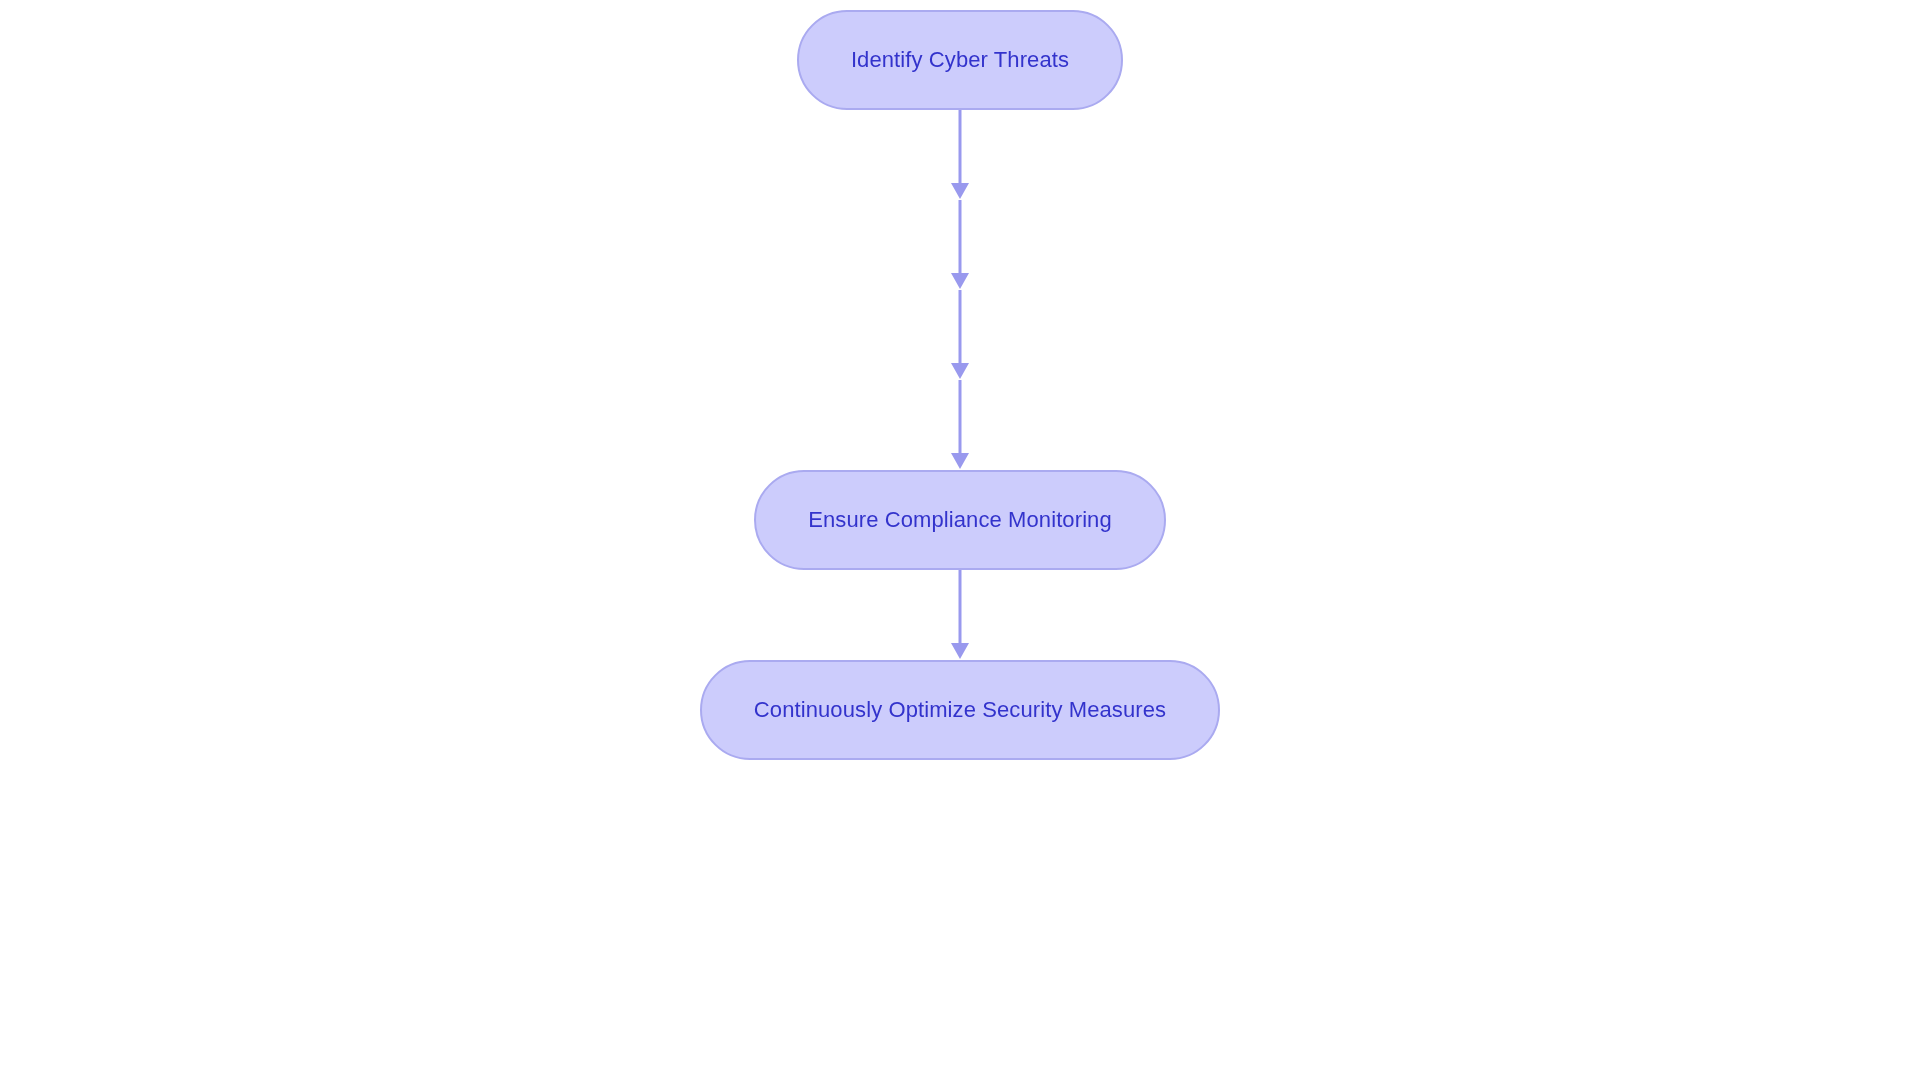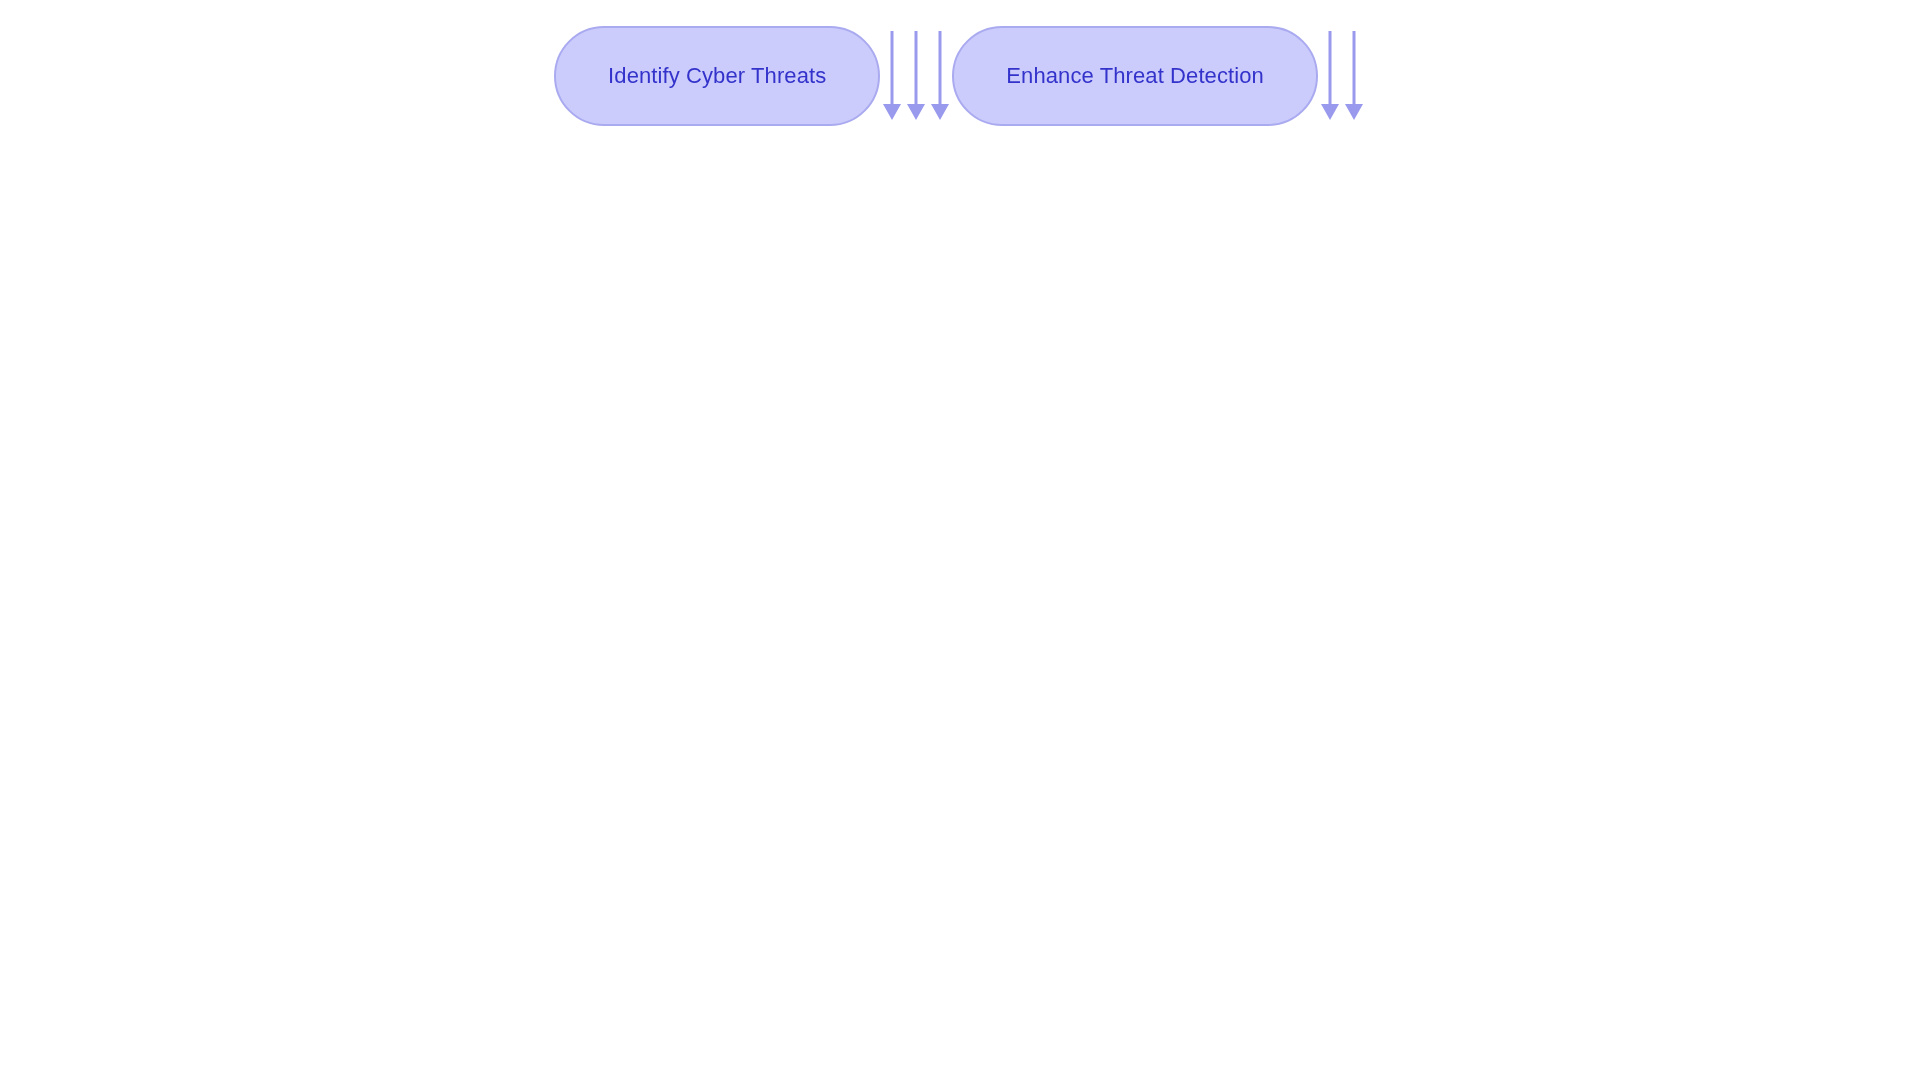--- a/index.html
+++ b/index.html
@@ -21,23 +21,23 @@
     width: 1920px;
     height: 1083px;
     background: #ffffff;
     display: flex;
     flex-direction: column;
     align-items: center;
   }
 
   .flow-column {
     display: flex;
-    flex-direction: row;
+    flex-direction: column;
     align-items: center;
-    margin-top: 26px;
+    margin-top: 10px;
   }
 
   .flow-node {
     box-sizing: border-box;
     height: 100px;
     min-width: 120px;
     padding: 0 52px;
     border-radius: 50px;
     background: #ccccfc;
     border: 2px solid #aaaaf0;
@@ -83,30 +83,33 @@
       <line x1="12" y1="0" x2="12" y2="74" stroke="#9999ee" stroke-width="3"></line>
       <polygon points="3,73 21,73 12,89" fill="#9999ee"></polygon>
     </svg>
 
 
     <svg class="flow-connector" viewBox="0 0 24 90">
       <line x1="12" y1="0" x2="12" y2="74" stroke="#9999ee" stroke-width="3"></line>
       <polygon points="3,73 21,73 12,89" fill="#9999ee"></polygon>
     </svg>
 
+
+    <svg class="flow-connector" viewBox="0 0 24 90">
+      <line x1="12" y1="0" x2="12" y2="74" stroke="#9999ee" stroke-width="3"></line>
+      <polygon points="3,73 21,73 12,89" fill="#9999ee"></polygon>
+    </svg>
+
     <div class="flow-node">
-      <span class="flow-node-label">Enhance Threat Detection</span>
+      <span class="flow-node-label">Ensure Compliance Monitoring</span>
     </div>
 
     <svg class="flow-connector" viewBox="0 0 24 90">
       <line x1="12" y1="0" x2="12" y2="74" stroke="#9999ee" stroke-width="3"></line>
       <polygon points="3,73 21,73 12,89" fill="#9999ee"></polygon>
     </svg>
 
-
-    <svg class="flow-connector" viewBox="0 0 24 90">
-      <line x1="12" y1="0" x2="12" y2="74" stroke="#9999ee" stroke-width="3"></line>
-      <polygon points="3,73 21,73 12,89" fill="#9999ee"></polygon>
-    </svg>
-
+    <div class="flow-node">
+      <span class="flow-node-label">Continuously Optimize Security Measures</span>
+    </div>
 
   </div>
 </div>
 
 </body></html>

